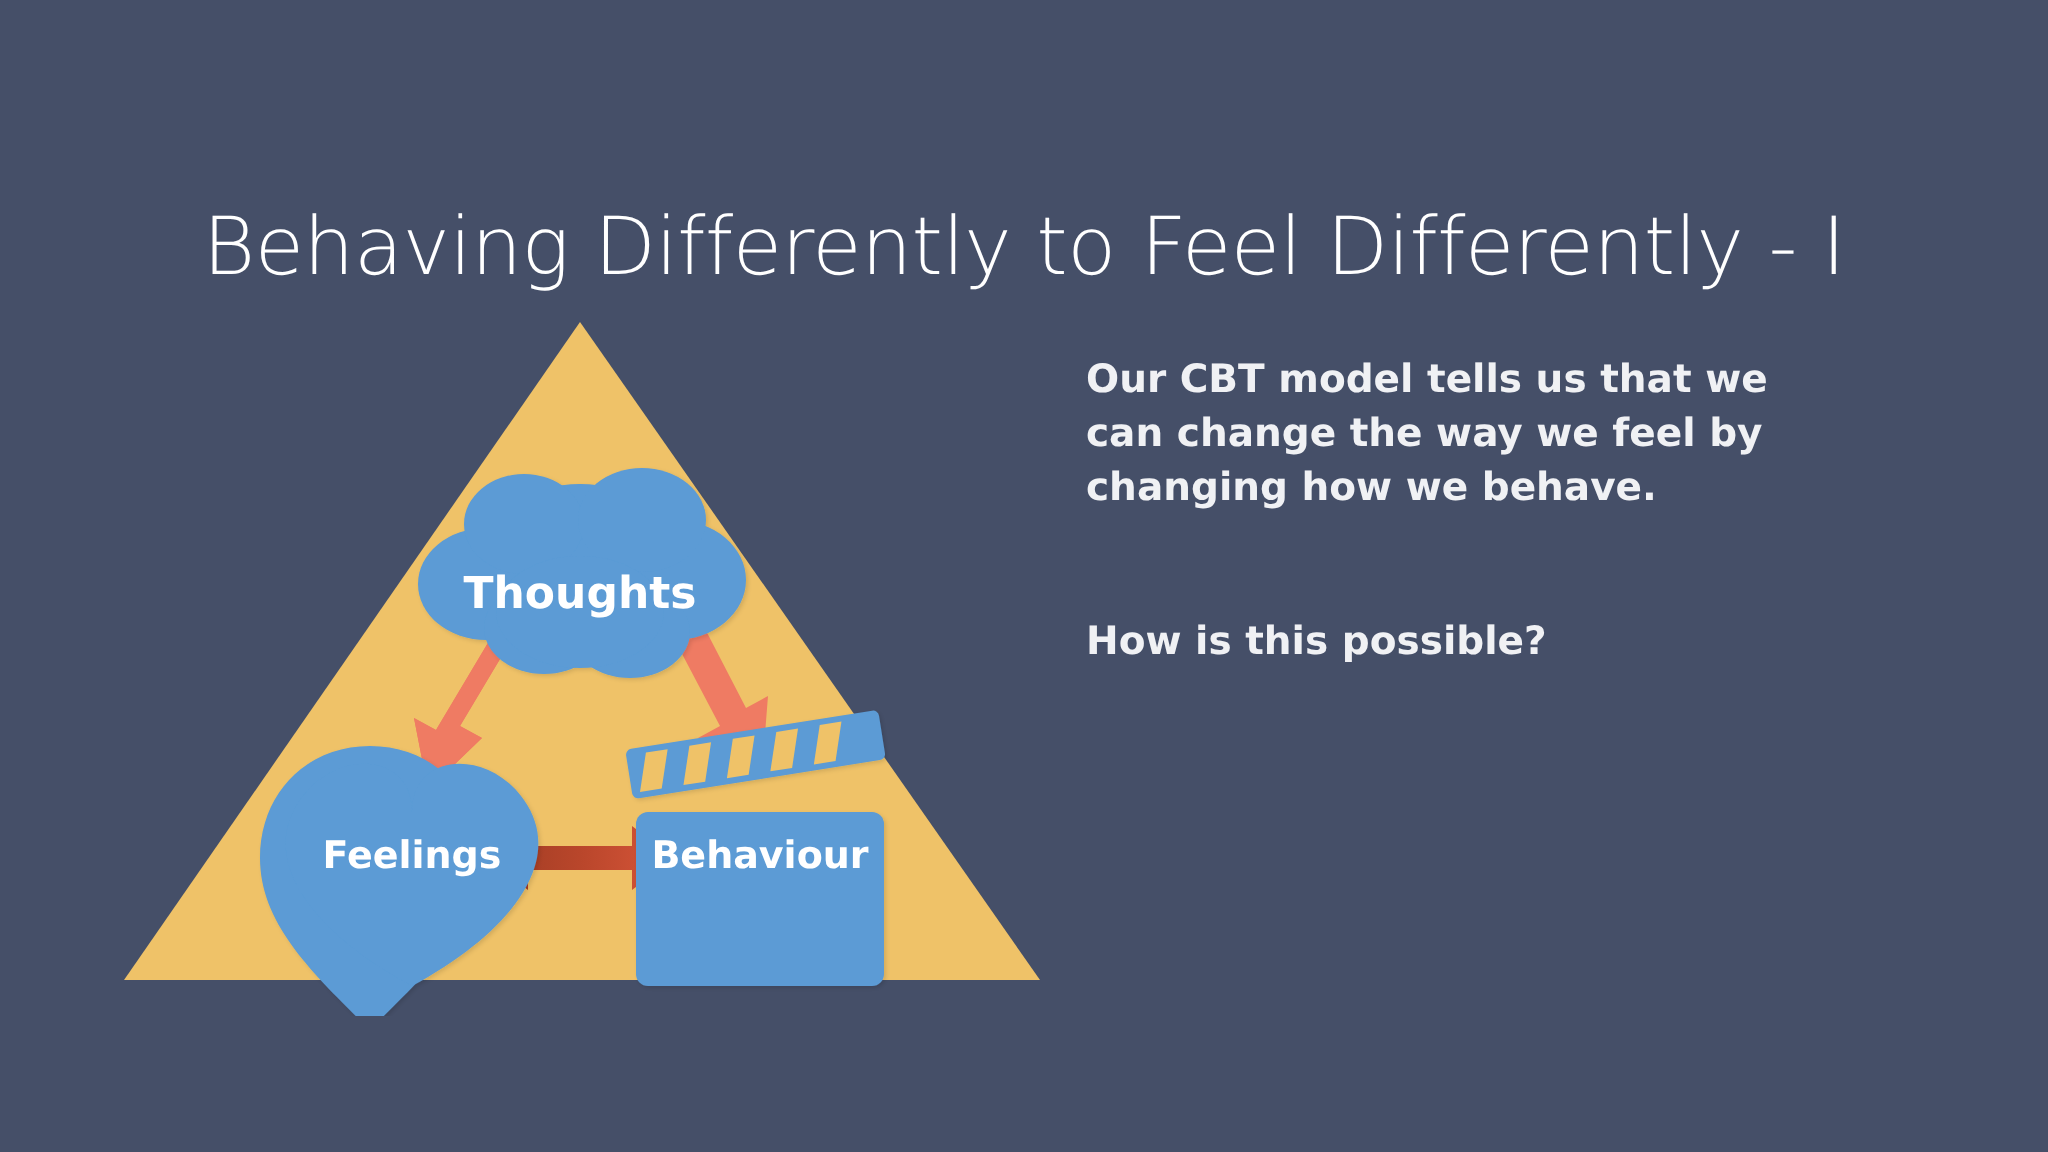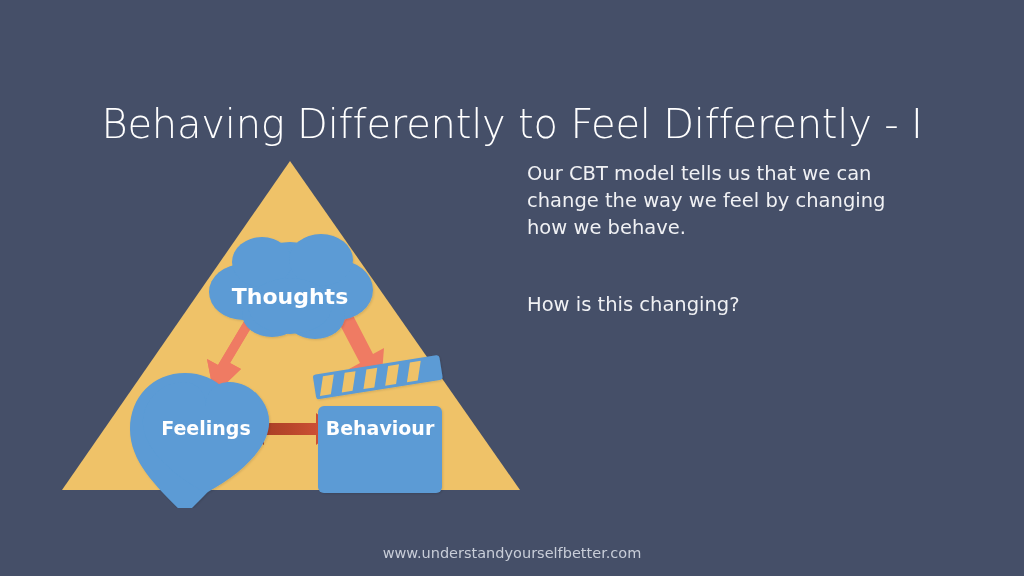--- a/index.html
+++ b/index.html
@@ -37,22 +37,22 @@
   .body-block {
     position: absolute;
     left: 527px;
     top: 160px;
     width: 400px;
   }
   .body-para {
     color: #f0f1f4;
     font-size: 19.5px;
     line-height: 27px;
-    font-weight: 400;
-    margin: 0;
+    font-weight: 700;
+    margin: 16px;
     font-family: "DejaVu Sans", sans-serif;
   }
   .body-para.second {
     margin-top: 50px;
   }
 
   
   .footer {
     position: absolute;
     left: 0;
@@ -89,21 +89,21 @@
 </style>
 </head>
 <body>
 
 <div class="slide">
 
   <div class="title">Behaving Differently to Feel Differently - I</div>
 
   <div class="body-block">
     <p class="body-para">Our CBT model tells us that we can change the way we feel by changing how we behave.</p>
-    <p class="body-para second">How is this changing?</p>
+    <p class="body-para second">How is this possible?</p>
   </div>
 
   <div class="diagram">
     <svg width="500" height="360" viewBox="0 0 500 360" xmlns="http://www.w3.org/2000/svg">
       <defs>
         <linearGradient id="hgrad" x1="0" y1="0" x2="1" y2="0">
           <stop offset="0%" stop-color="#9d3b22"></stop>
           <stop offset="50%" stop-color="#b9462b"></stop>
           <stop offset="100%" stop-color="#d9563a"></stop>
         </linearGradient>
@@ -172,15 +172,14 @@
               <polygon points="352,229 363,229 357,248 346,248"></polygon>
               <polygon points="374,229 385,229 379,248 368,248"></polygon>
             </g>
           </g>
         </g>
         <text class="shape-label label-behaviour" x="340" y="281">Behaviour</text>
       </g>
     </svg>
   </div>
 
-  <div class="footer">www.understandyourselfbetter.com</div>
 
 </div>
 
 </body></html>

